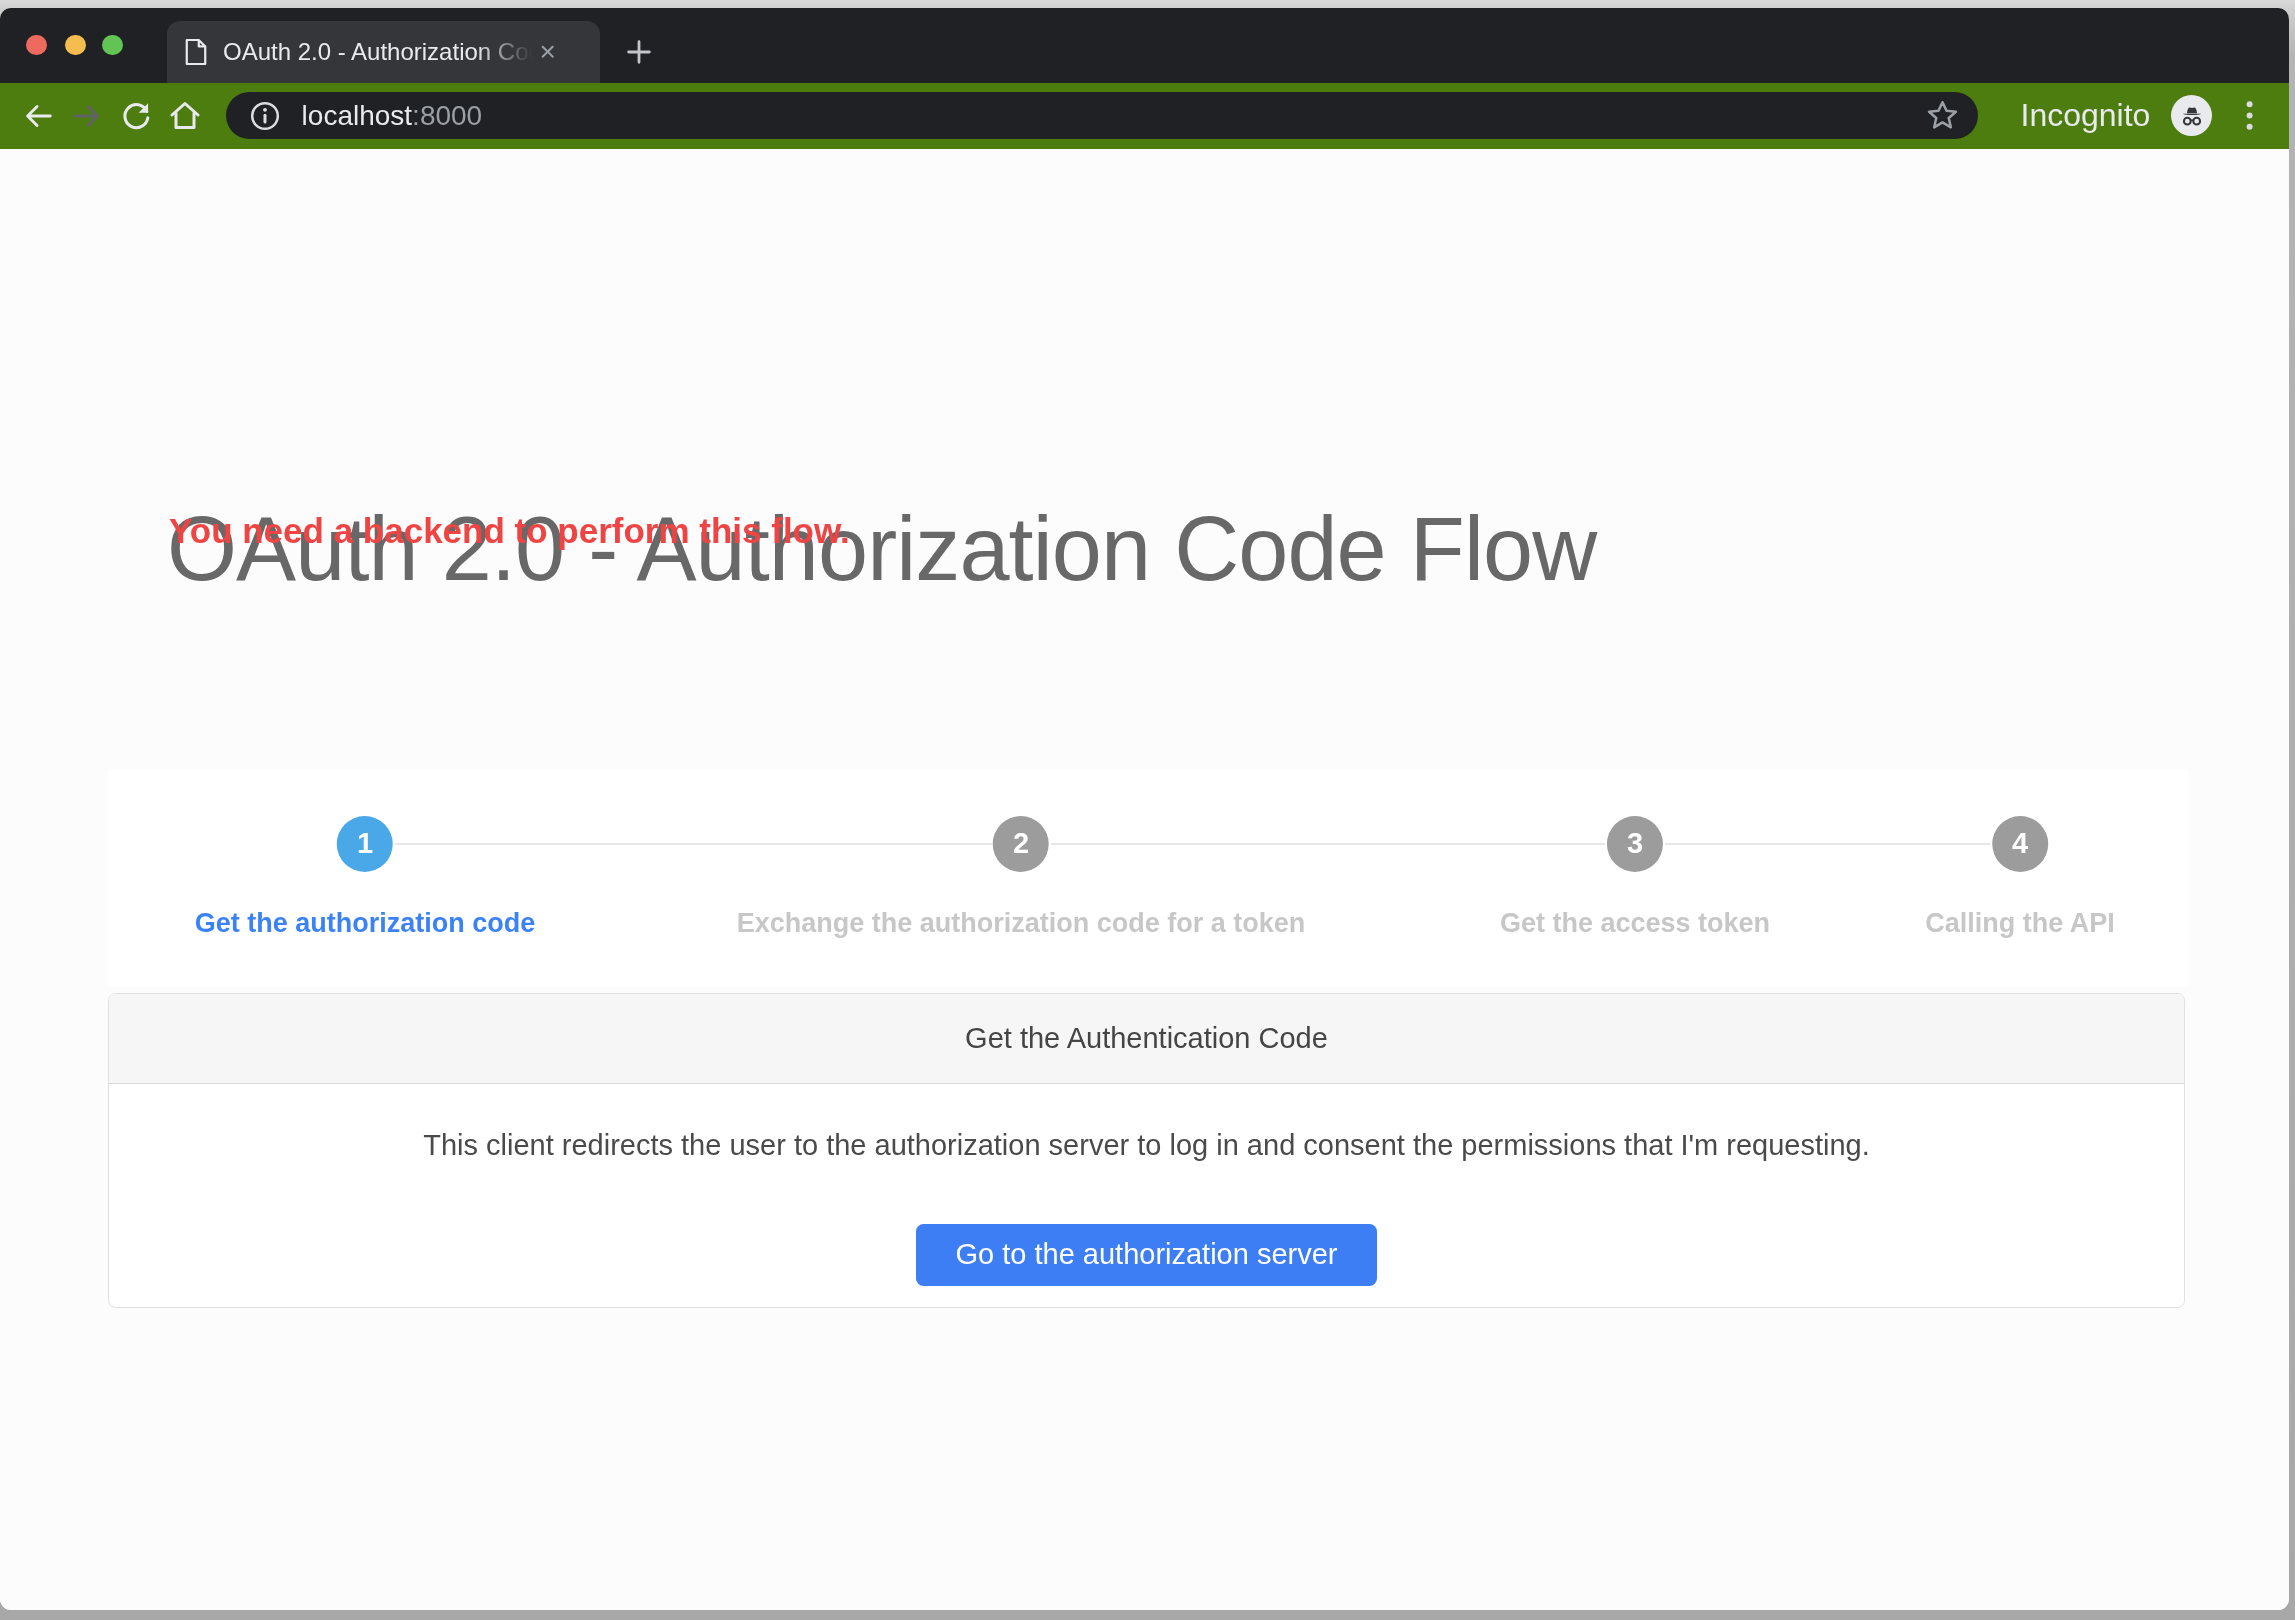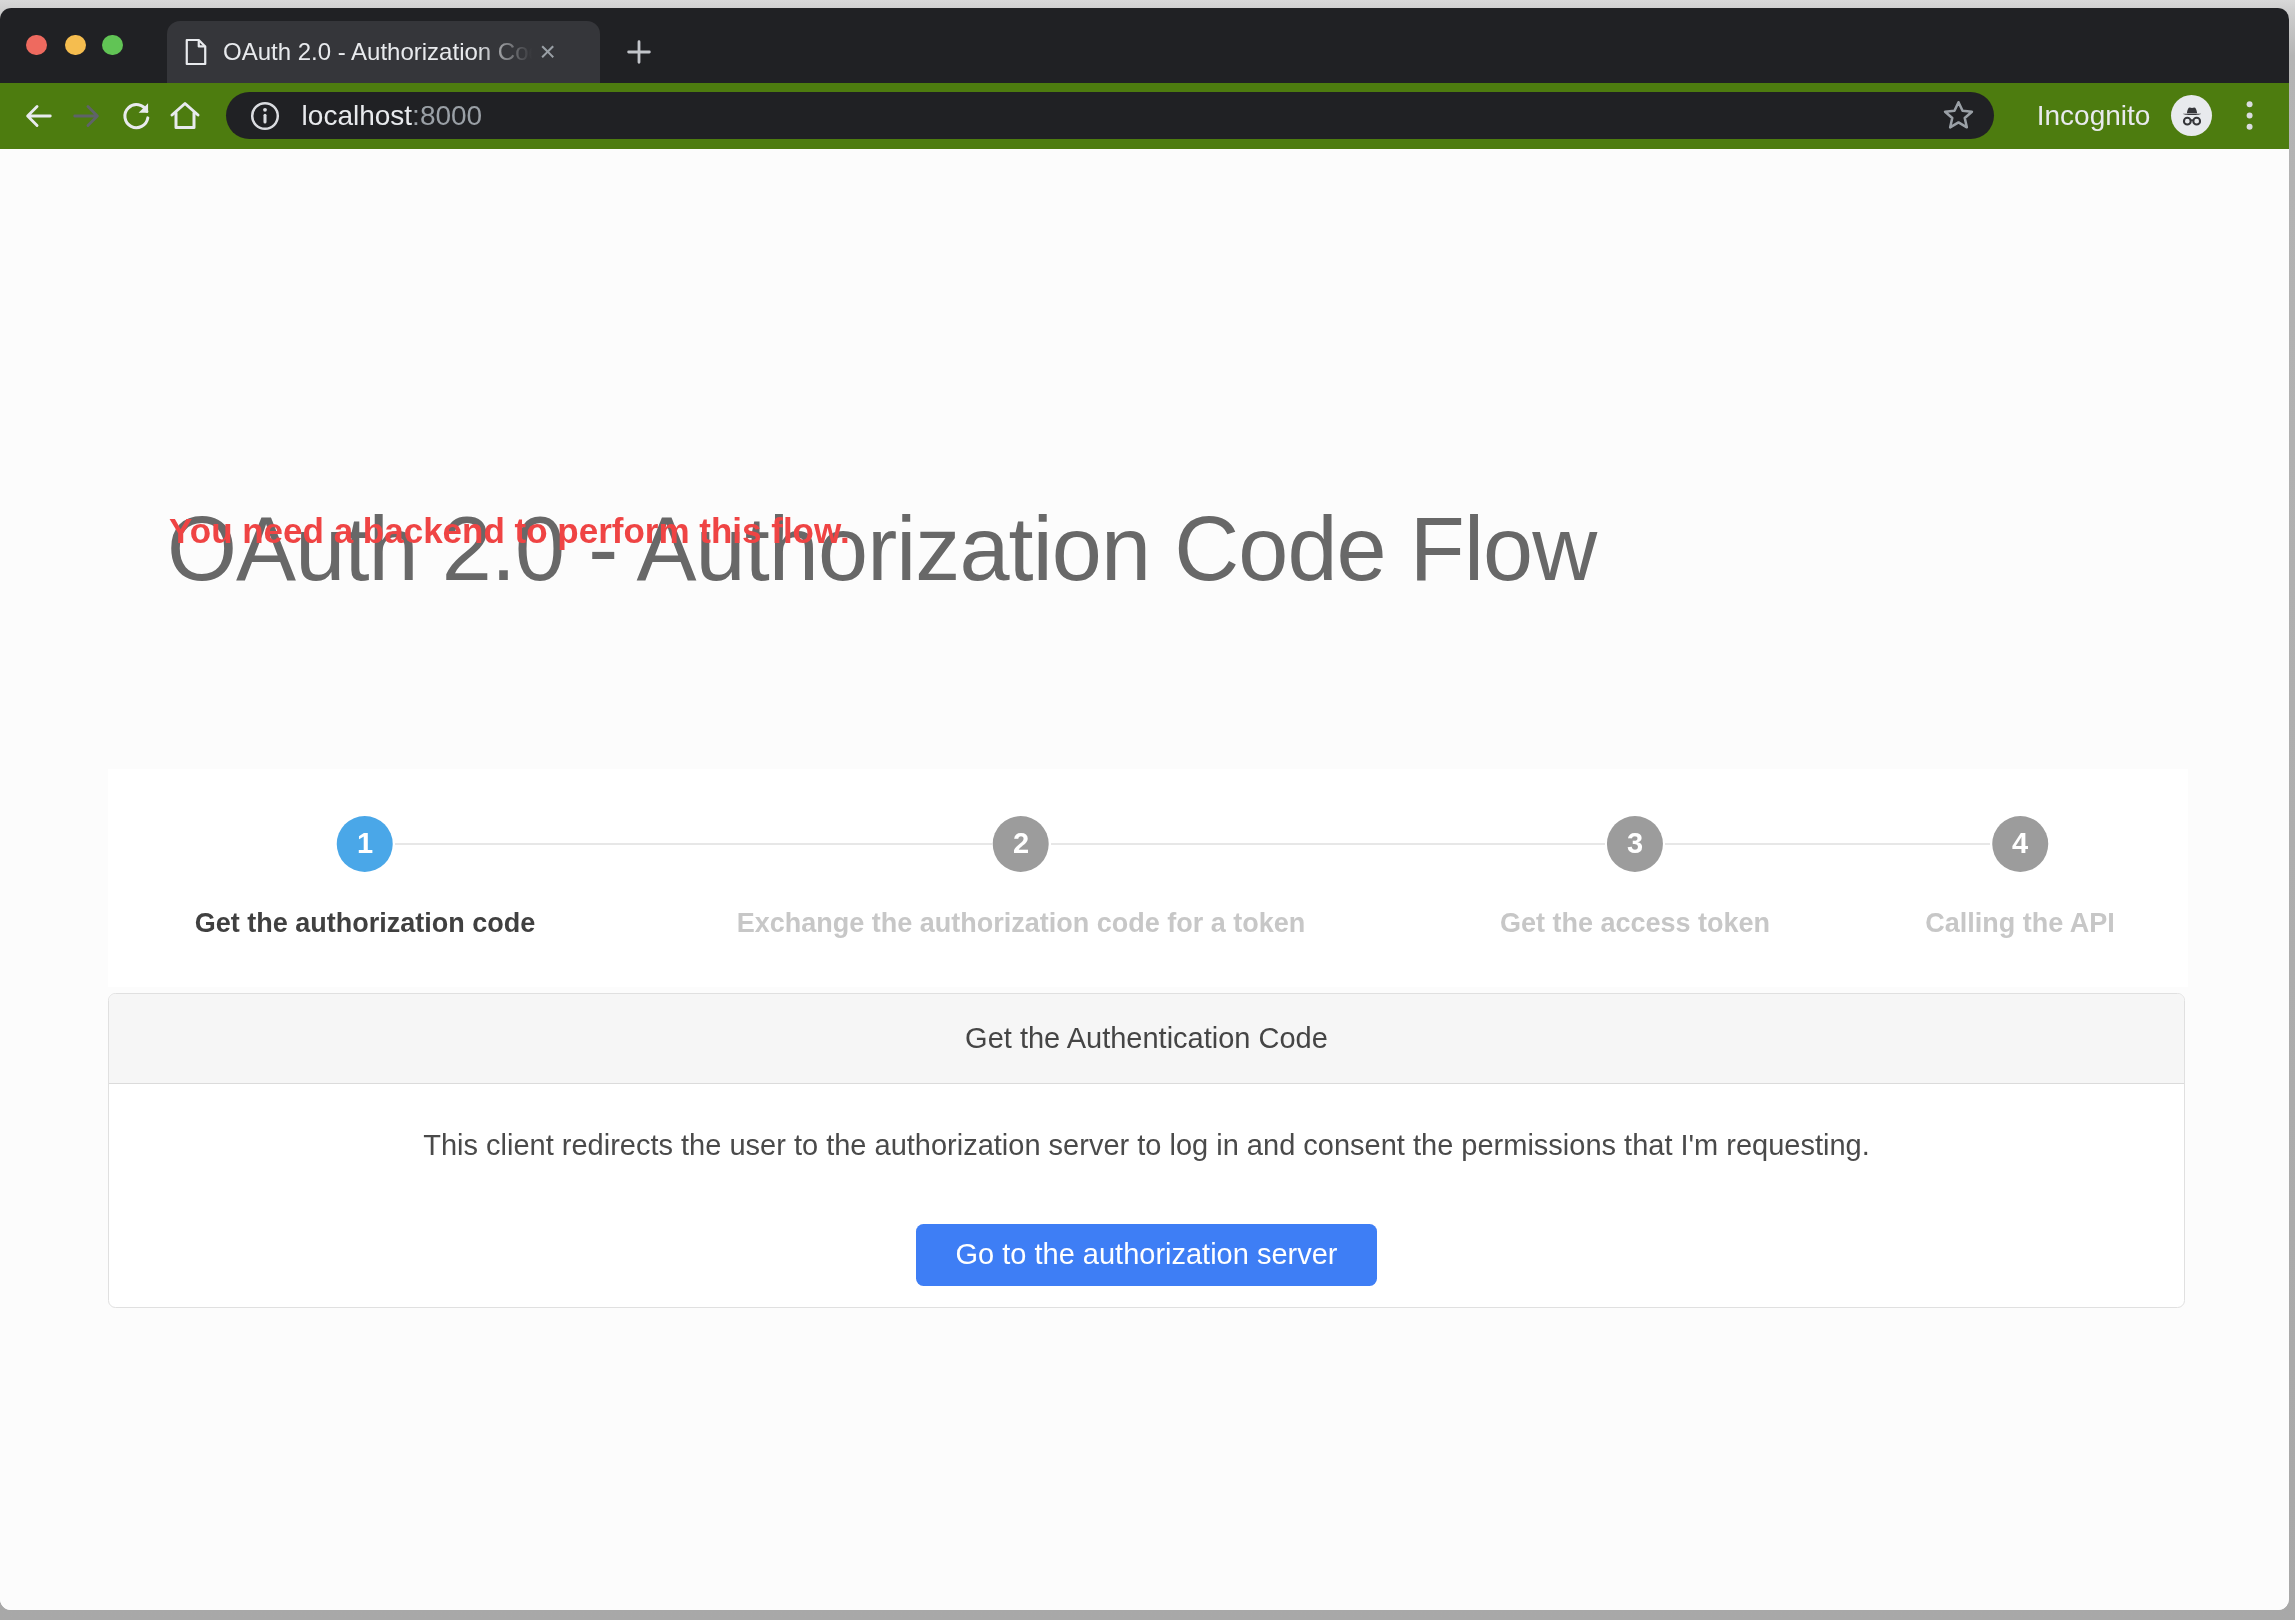--- a/index.html
+++ b/index.html
@@ -37,21 +37,21 @@
   
   .toolbar { height:66px; background:#4d7c0f; display:flex; align-items:center; flex:none; padding:0 19px 0 13px; }
   .nav-icon { width:49px; height:49px; display:flex; align-items:center; justify-content:center; flex:none; }
   .omnibox {
     height:47px; background:#202124; border-radius:23.4px; flex:1 1 auto;
     margin-left:17px; display:flex; align-items:center; padding:0 17px 0 20.6px;
   }
   .omnibox-url { font-size:28px; margin-left:19px; color:#e8eaed; white-space:nowrap; }
   .omnibox-url .port { color:#9aa0a6; }
   .omnibox-spacer { flex:1; }
-  .incognito-label { color:#e8eaed; font-size:28px; margin-left:43px; flex:none; }
+  .incognito-label { color:#e8eaed; font-size:32px; margin-left:43px; flex:none; }
   .incognito-badge { width:41px; height:41px; border-radius:50%; background:#e8eaed;
     margin-left:20.6px; flex:none; display:flex; align-items:center; justify-content:center; }
   .kebab { width:41px; height:41px; margin-left:17px; flex:none;
     display:flex; align-items:center; justify-content:center; }
   
   .page { flex:1 1 auto; background:#fcfcfc; position:relative; overflow:hidden; }
   .page-title {
     position:absolute; left:167px; top:349px;
     font-size:90px; font-weight:300; color:#686868; letter-spacing:-0.9px; white-space:nowrap;
   }
@@ -66,21 +66,21 @@
   .connector.c3 { left:1557px; width:325px; }
   .step { position:absolute; top:47px; transform:translateX(-50%); text-align:center; }
   .step.s1 { left:257px; } .step.s2 { left:913px; } .step.s3 { left:1527px; } .step.s4 { left:1912px; }
   .step-circle {
     width:56px; height:56px; border-radius:50%; margin:0 auto;
     display:flex; align-items:center; justify-content:center;
     color:#fff; font-size:29px; font-weight:bold; background:#9c9c9c;
   }
   .step.active .step-circle { background:#4aa7e8; }
   .step-label { margin-top:36px; font-size:27px; font-weight:bold; color:#c7c7c7; white-space:nowrap; }
-  .step.active .step-label { color:#404040; }
+  .step.active .step-label { color:#3b82f6; }
   .panel {
     position:absolute; left:108px; top:844px; width:2077px; height:315px;
     background:#fff; border:1.9px solid #e0e0e0; border-radius:7.5px; overflow:hidden;
   }
   .panel-header {
     height:90px; background:#f6f6f6; border-bottom:1.9px solid #dbdbdb;
     display:flex; align-items:center; justify-content:center;
     font-size:29px; color:#454545;
   }
   .panel-body { padding-top:45px; display:flex; flex-direction:column; align-items:center;gap:28px; }

